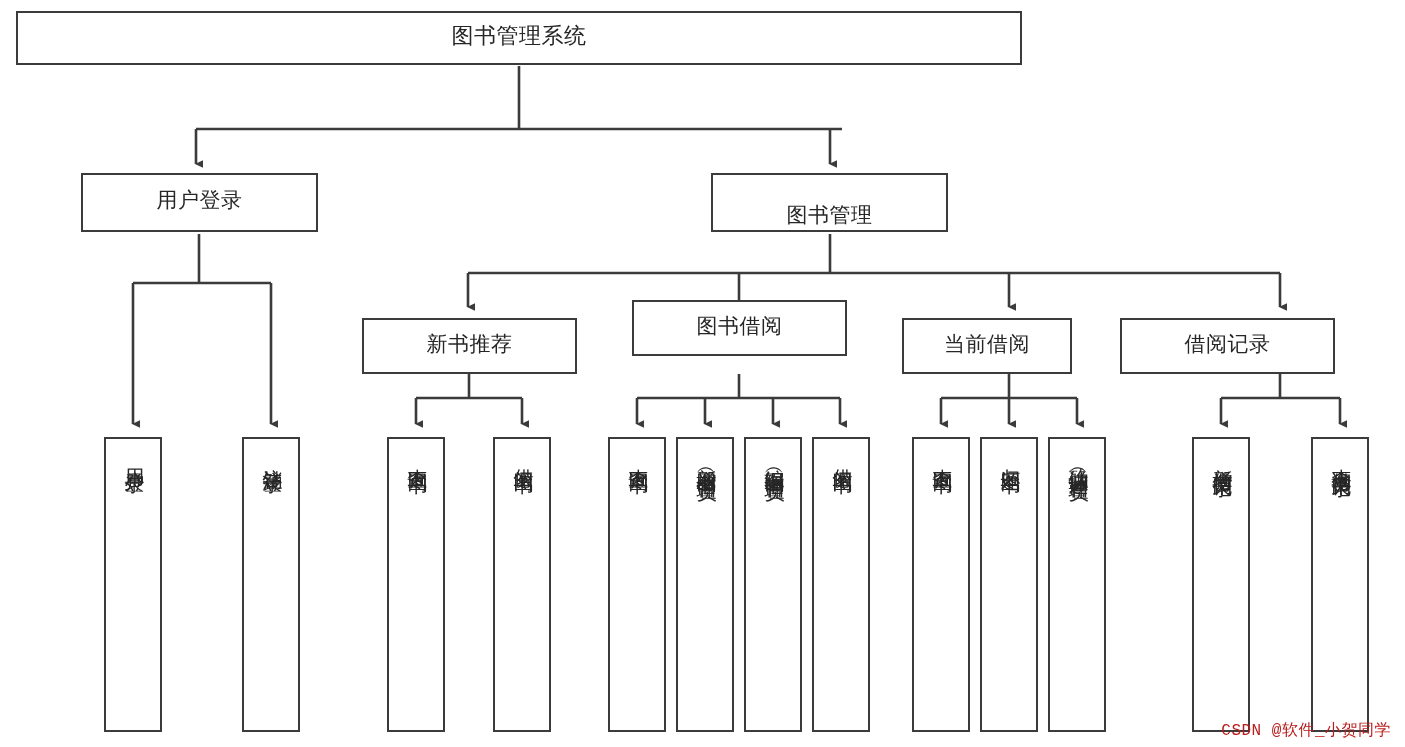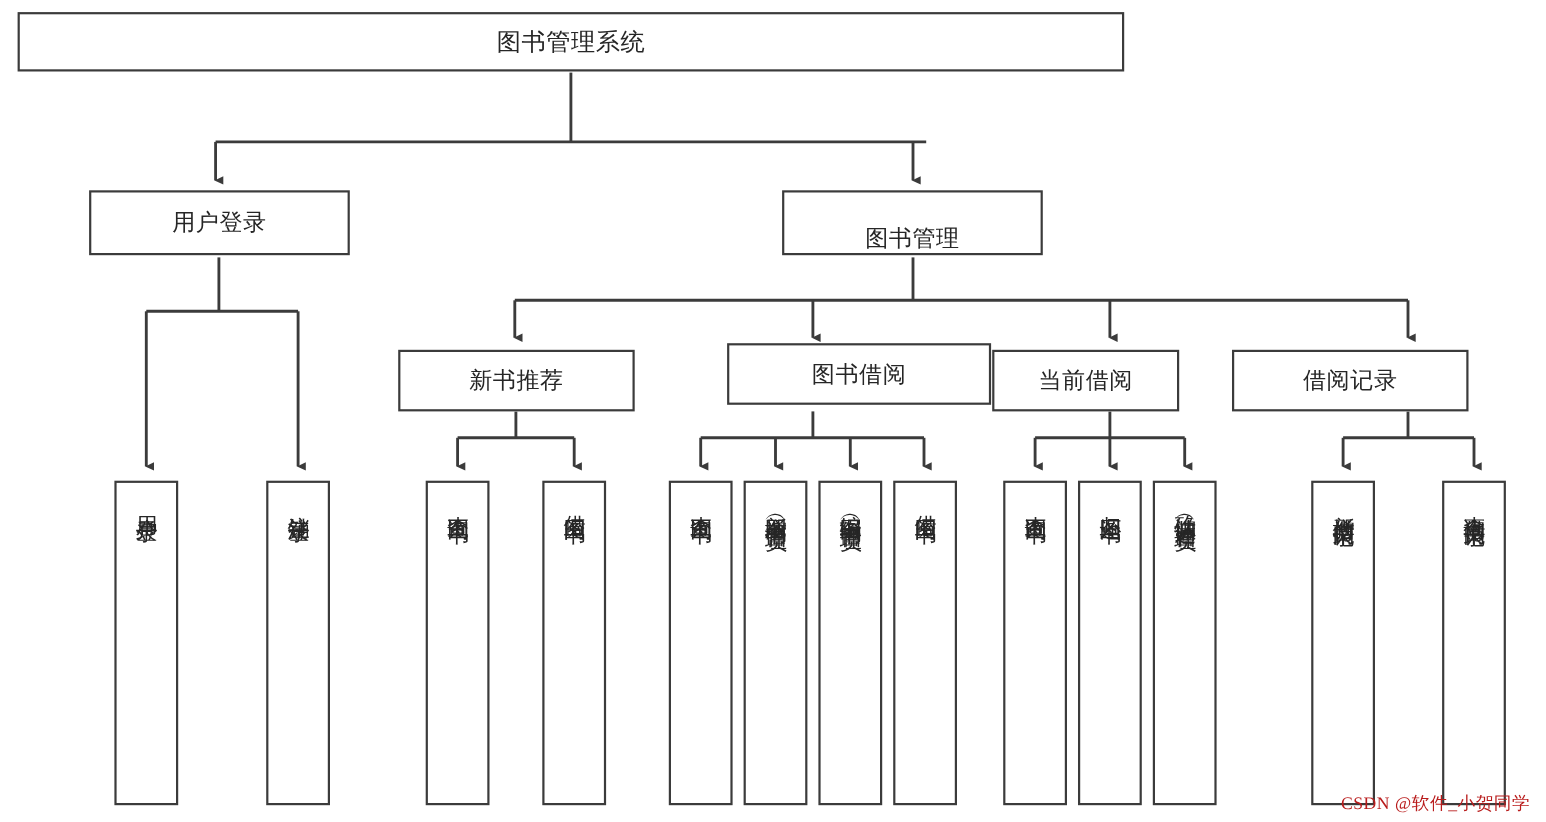--- a/index.html
+++ b/index.html
@@ -5,21 +5,21 @@
   html, body {
     margin: 0;
     padding: 0;
     background: #ffffff;
   }
   #canvas {
     position: relative;
     width: 1405px;
     height: 747px;
     background: #ffffff;
-    font-family: Liberation Serif, serif;
+    font-family: Liberation Mono, monospace;
     overflow: hidden;
   }
   #edges {
     position: absolute;
     left: 0;
     top: 0;
     width: 1405px;
     height: 747px;
   }
   .node {
@@ -128,21 +128,21 @@
   </div>
 
   <div class="node horizontal" style="left:711px; top:173px; width:237px; height:59px;align-items:flex-end;">
     <span class="node-label">图书管理</span>
   </div>
 
   <div class="node horizontal" style="left:362px; top:318px; width:215px; height:56px;">
     <span class="node-label">新书推荐</span>
   </div>
 
-  <div class="node horizontal" style="left:632px; top:312px; width:240px; height:56px;margin-left:29px;">
+  <div class="node horizontal" style="left:632px; top:300px; width:215px; height:56px;">
     <span class="node-label">图书借阅</span>
   </div>
 
   <div class="node horizontal" style="left:902px; top:318px; width:170px; height:56px;">
     <span class="node-label">当前借阅</span>
   </div>
 
   <div class="node horizontal" style="left:1120px; top:318px; width:215px; height:56px;">
     <span class="node-label">借阅记录</span>
   </div>

